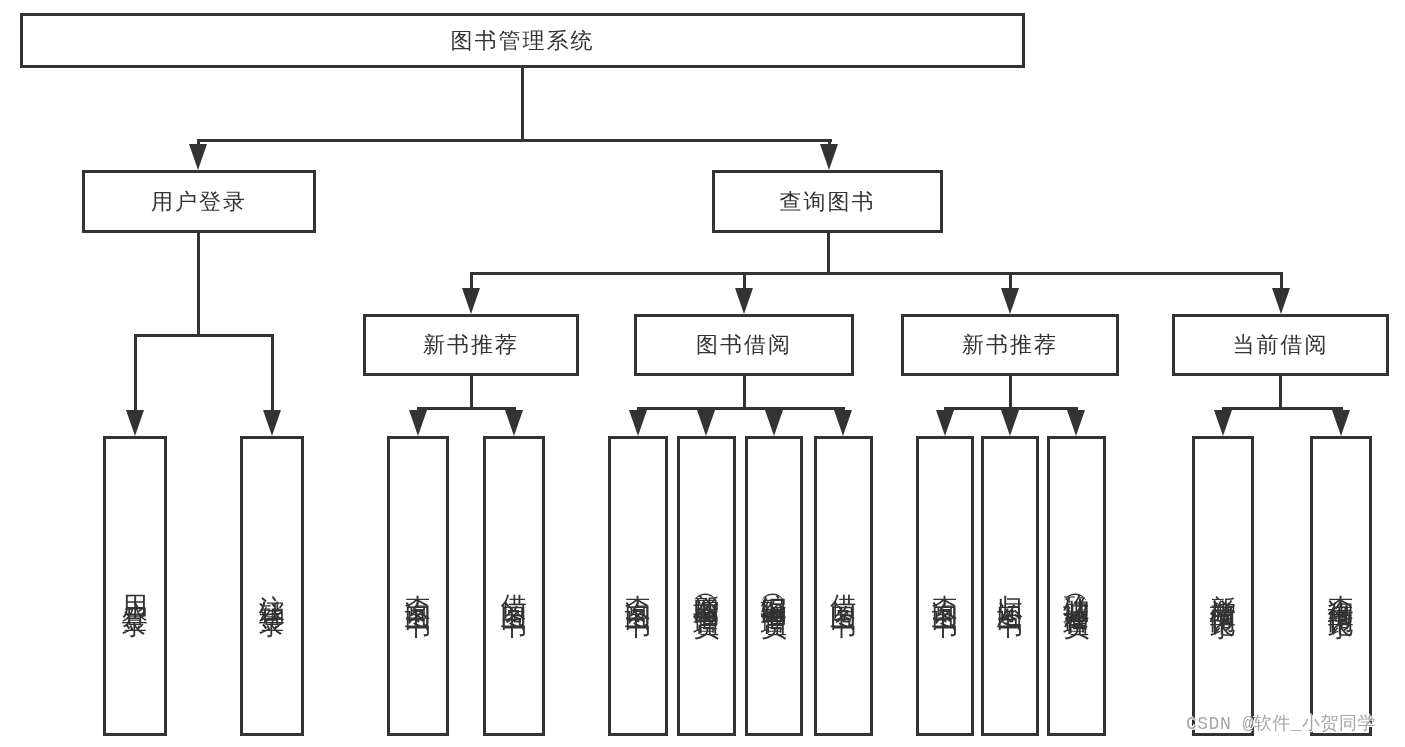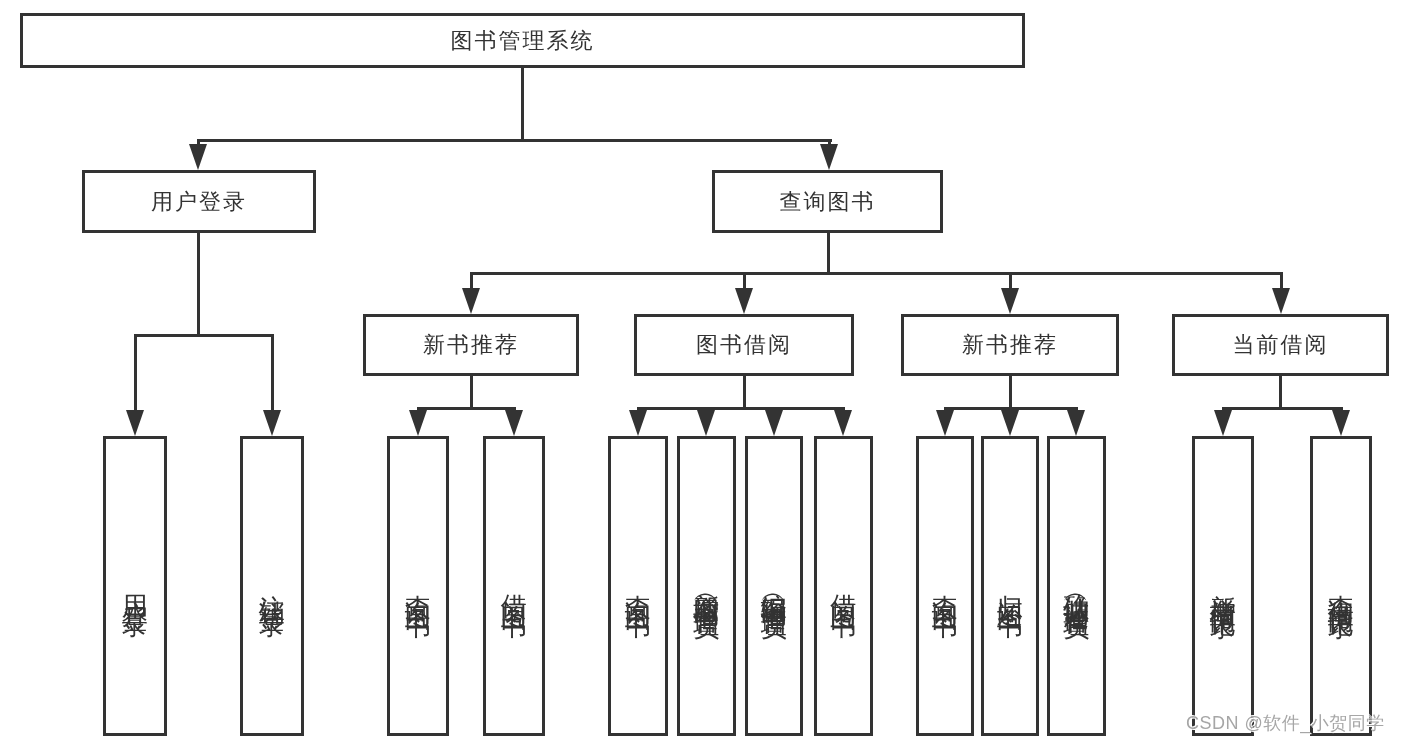--- a/index.html
+++ b/index.html
@@ -35,20 +35,21 @@
   .arrow{
     position:absolute;width:0;height:0;
     border-left:9px solid transparent;border-right:9px solid transparent;
     border-top:26px solid var(--line);
   }
   .watermark{
     position:absolute;left:1186px;top:711px;
     font-size:18px;color:#a6a6a6;letter-spacing:0.5px;white-space:nowrap;
     text-shadow:1px 1px 0 #fff,-1px -1px 0 #fff;
     z-index:5;
+    font-family:Liberation Mono, monospace;
   }
 </style>
 </head>
 <body>
 
 <div class="stage">
 
   <div class="node h-node" style="left:20px;top:13px;width:1005px;height:55px">
     <span>图书管理系统</span>
   </div>

